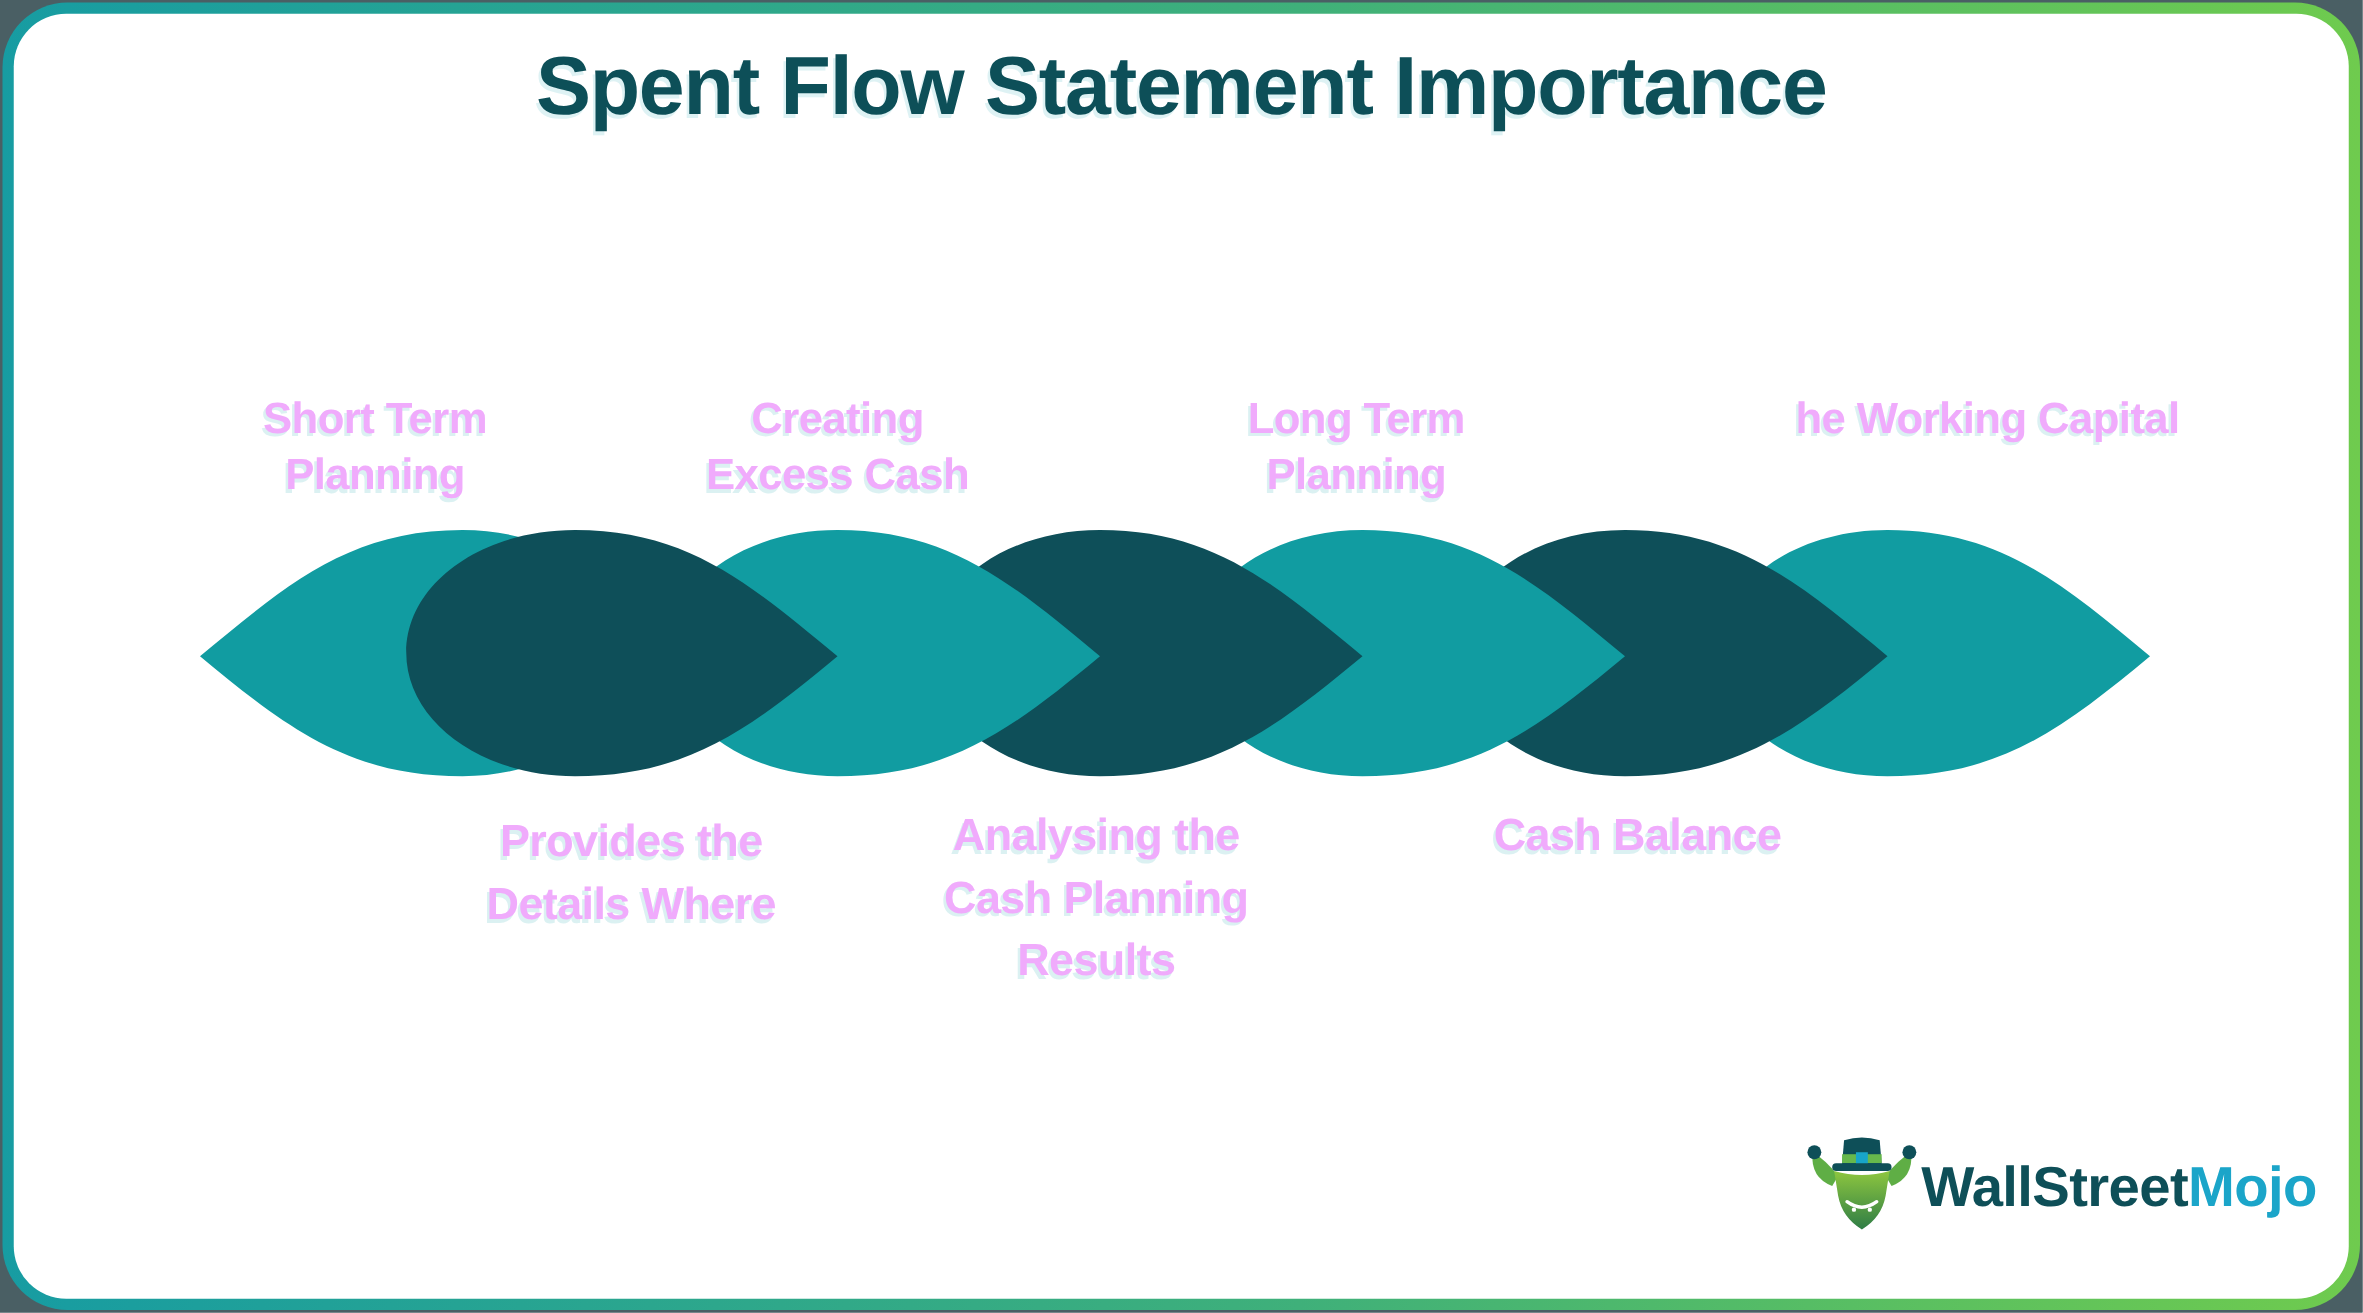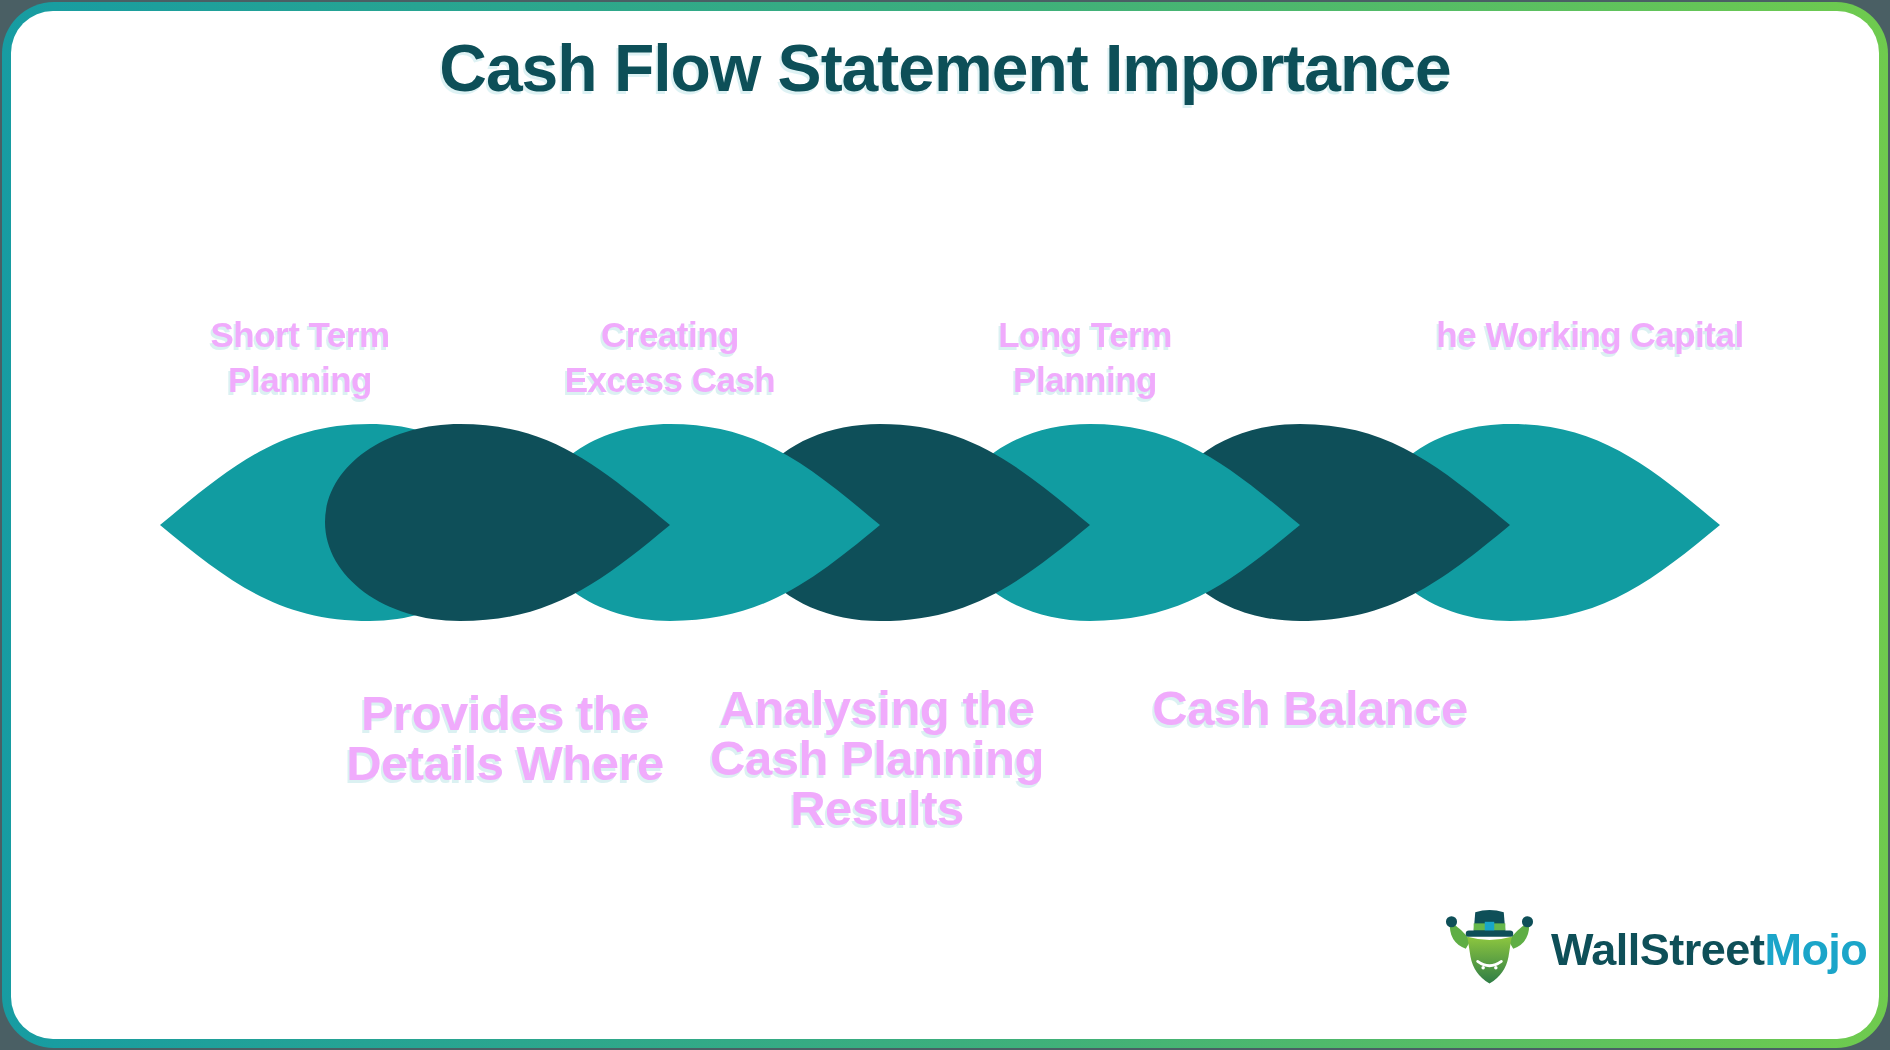--- a/index.html
+++ b/index.html
@@ -48,48 +48,47 @@
   }
   .label {
     position: absolute;
     text-align: center;
     font-weight: 700;
     color: #f0abfc;
     text-shadow: -2px 3px 0 rgba(125,205,210,0.28);
   }
   .label span { display: block; }
   .label-top { font-size: 35px; line-height: 45px; letter-spacing: -0.5px; }
-  .label-bottom { font-size: 49px; line-height: 50px; letter-spacing: -0.5px; margin-top: 40px; }
+  .label-bottom { font-size: 36px; line-height: 50px; letter-spacing: -0.5px; }
   
   .logo {
     position: absolute;
     left: 1442px;
     top: 902px;
     display: flex;
     align-items: center;
-    gap: 14px;
   }
   .logo-text {
     font-size: 45px;
     font-weight: 700;
     letter-spacing: -0.5px;
     white-space: nowrap;
   }
   .logo-text .brand-a { color: #0E4F58; }
   .logo-text .brand-b { color: #1BA5C9; }
 </style>
 </head>
 <body>
 
 <div id="canvas">
 
   <div class="card-border"></div>
   <div class="card-inner"></div>
 
-  <div class="page-title">Cash Flow Statement Importance</div>
+  <div class="page-title">Spent Flow Statement Importance</div>
 
   <svg class="band-svg" viewBox="0 0 1890 1050">
     <path d="M370,424 C445,424 505,467 505,522 C505,577 445,621 370,621 C280,621 230,583 160,525 C230,467 280,424 370,424 Z" fill="#119CA1"></path>
     <path d="M1510,424 C1435,424 1375,467 1375,522 C1375,577 1435,621 1510,621 C1600,621 1650,583 1720,525 C1650,467 1600,424 1510,424 Z" fill="#119CA1"></path>
     <path d="M1300,424 C1225,424 1165,467 1165,522 C1165,577 1225,621 1300,621 C1390,621 1440,583 1510,525 C1440,467 1390,424 1300,424 Z" fill="#0E4F59"></path>
     <path d="M1090,424 C1015,424 955,467 955,522 C955,577 1015,621 1090,621 C1180,621 1230,583 1300,525 C1230,467 1180,424 1090,424 Z" fill="#119CA1"></path>
     <path d="M880,424 C805,424 745,467 745,522 C745,577 805,621 880,621 C970,621 1020,583 1090,525 C1020,467 970,424 880,424 Z" fill="#0E4F59"></path>
     <path d="M670,424 C595,424 535,467 535,522 C535,577 595,621 670,621 C760,621 810,583 880,525 C810,467 760,424 670,424 Z" fill="#119CA1"></path>
     <path d="M460,424 C385,424 325,467 325,522 C325,577 385,621 460,621 C550,621 600,583 670,525 C600,467 550,424 460,424 Z" fill="#0E4F59"></path>
   </svg>

